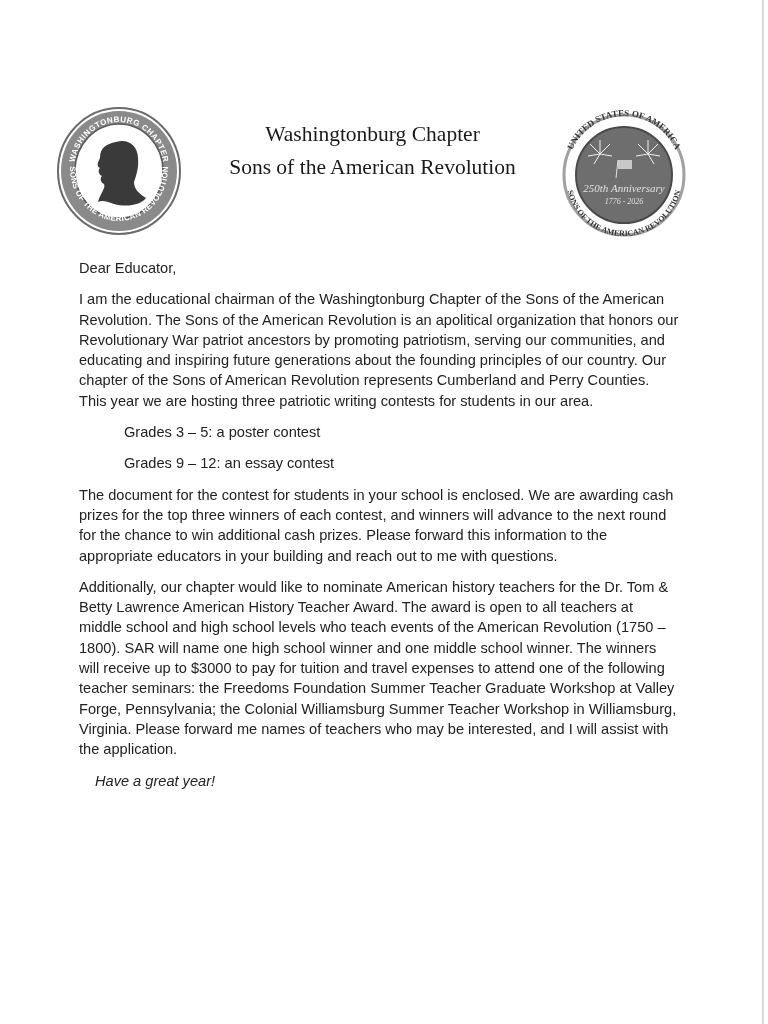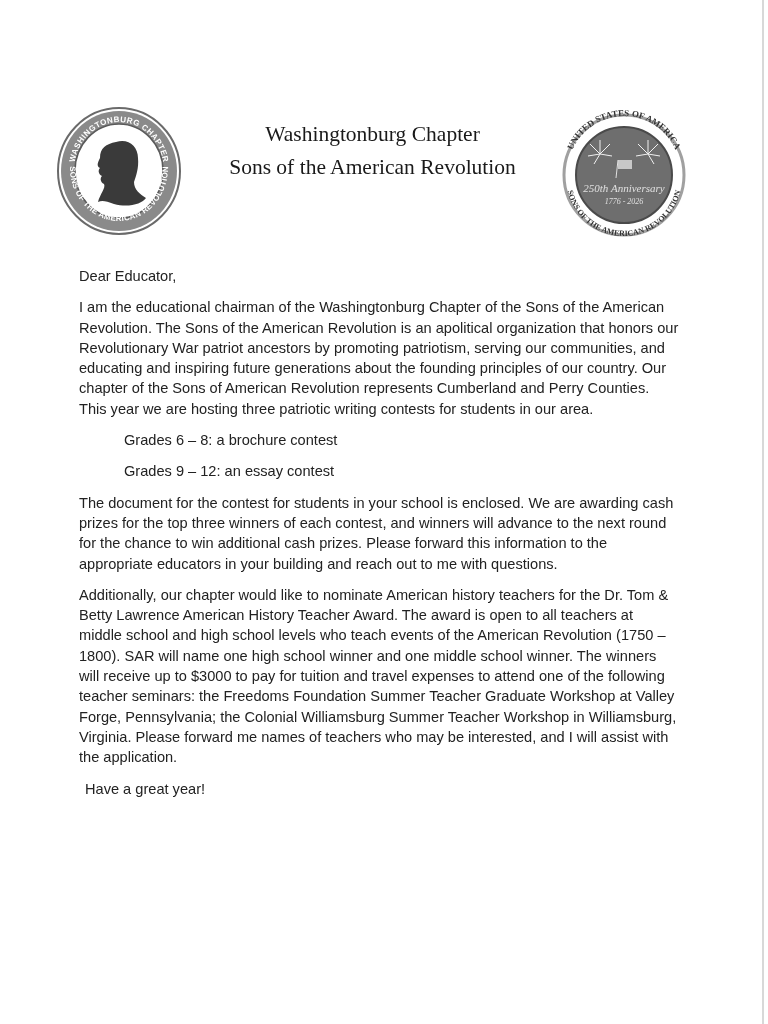--- a/index.html
+++ b/index.html
@@ -10,26 +10,26 @@
     .edge-line { position: absolute; left: 762px; top: 0; width: 2px; height: 1024px; background: #d8d8d8; }
     .header { position: absolute; left: 0; top: 0; width: 768px; height: 250px; }
     .logo-left { position: absolute; left: 56px; top: 106px; width: 126px; height: 130px; }
     .logo-right { position: absolute; left: 558px; top: 106px; width: 132px; height: 138px; }
     .titles {
       position: absolute; left: 195px; top: 118px; width: 355px; text-align: center;
       font-family: "Liberation Serif", "DejaVu Serif", serif; font-size: 21.5px; line-height: 33px; color: #1a1a1a;
     }
     .titles div { white-space: nowrap; }
     .letter {
-      position: absolute; left: 79px; top: 266px; width: 600px;
+      position: absolute; left: 79px; top: 258px; width: 600px;
       font-family: "Liberation Sans", "DejaVu Sans", sans-serif; font-size: 14.6px; line-height: 20.3px; color: #222;
     }
     .letter p { margin: 0 0 11px 0; }
     .letter .grade { margin: 0 0 11px 45px; }
-    .letter .closing { margin: 0 0 11px 6px; }
+    .letter .closing { margin: 0 0 11px 16px; font-style: italic; }
   </style>
 </head>
 <body>
 
 <div class="edge-line"></div>
 
 <div class="header">
   <svg class="logo-left" viewBox="0 0 126 130">
     <defs>
       <path id="ringTopL" d="M 18,65 A 45,49 0 0 1 108,65"></path>
@@ -82,18 +82,18 @@
     <rect x="60" y="54" width="14" height="9" fill="#c8c8c8"></rect>
     <line x1="60" y1="54" x2="58" y2="72" stroke="#e0e0e0" stroke-width="1"></line>
     <text x="66" y="86" text-anchor="middle" font-family="Liberation Serif, serif" font-style="italic" font-size="11" fill="#e0e0e0">250th Anniversary</text>
     <text x="66" y="98" text-anchor="middle" font-family="Liberation Serif, serif" font-style="italic" font-size="8" fill="#e0e0e0">1776 - 2026</text>
   </svg>
 </div>
 
 <div class="letter">
   <p>Dear Educator,</p>
   <p>I am the educational chairman of the Washingtonburg Chapter of the Sons of the American Revolution. The Sons of the American Revolution is an apolitical organization that honors our Revolutionary War patriot ancestors by promoting patriotism, serving our communities, and educating and inspiring future generations about the founding principles of our country. Our chapter of the Sons of American Revolution represents Cumberland and Perry Counties. This year we are hosting three patriotic writing contests for students in our area.</p>
-  <p class="grade">Grades 6 – 8:  a brochure contest</p>
+  <p class="grade">Grades 3 – 5:  a poster contest</p>
   <p class="grade">Grades 9 – 12:  an essay contest</p>
   <p>The document for the contest for students in your school is enclosed. We are awarding cash prizes for the top three winners of each contest, and winners will advance to the next round for the chance to win additional cash prizes. Please forward this information to the appropriate educators in your building and reach out to me with questions.</p>
   <p>Additionally, our chapter would like to nominate American history teachers for the Dr. Tom &amp; Betty Lawrence American History Teacher Award. The award is open to all teachers at middle school and high school levels who teach events of the American Revolution (1750 – 1800). SAR will name one high school winner and one middle school winner. The winners will receive up to $3000 to pay for tuition and travel expenses to attend one of the following teacher seminars: the Freedoms Foundation Summer Teacher Graduate Workshop at Valley Forge, Pennsylvania; the Colonial Williamsburg Summer Teacher Workshop in Williamsburg, Virginia. Please forward me names of teachers who may be interested, and I will assist with the application.</p>
   <p class="closing">Have a great year!</p>
 </div>
 
 </body></html>

